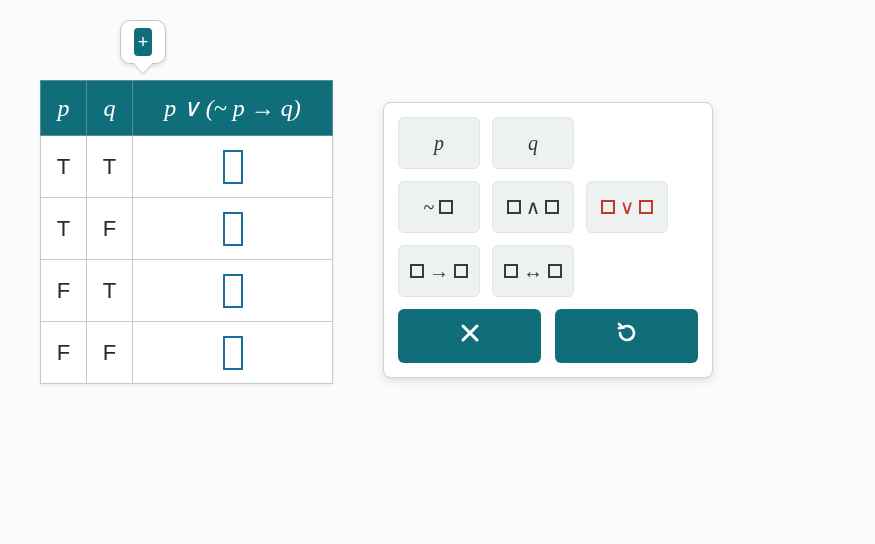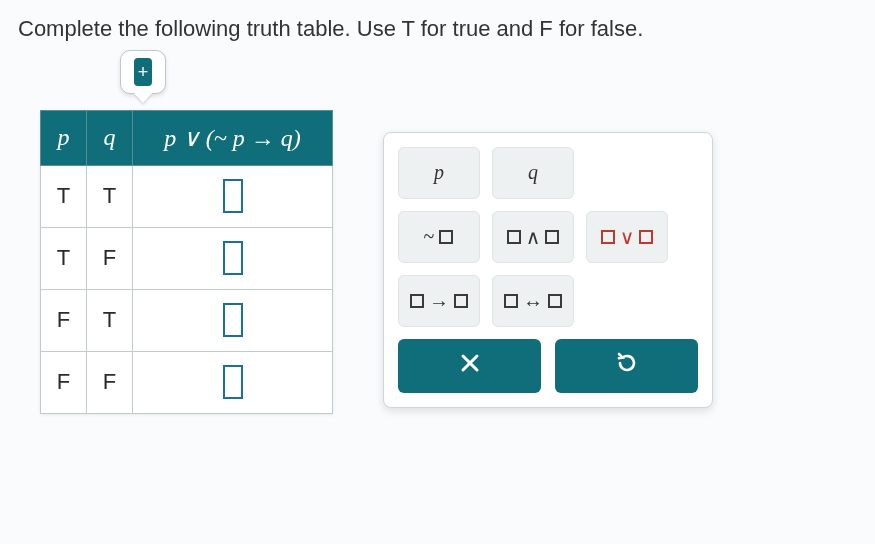--- a/index.html
+++ b/index.html
@@ -168,21 +168,20 @@
       cursor: pointer;
       color: #fff;
       font-size: 24px;
     }
     .action-btn svg { stroke: #fff; }
   </style>
 </head>
 <body>
 
 <div class="instructions">
-  <div>Complete the following truth table. Use T for true and F for false.</div>
 </div>
 
 <div class="add-bubble-wrap">
   <div class="add-bubble">
     <div class="add-pill">
       <span>+</span>
     </div>
   </div>
 </div>
 

